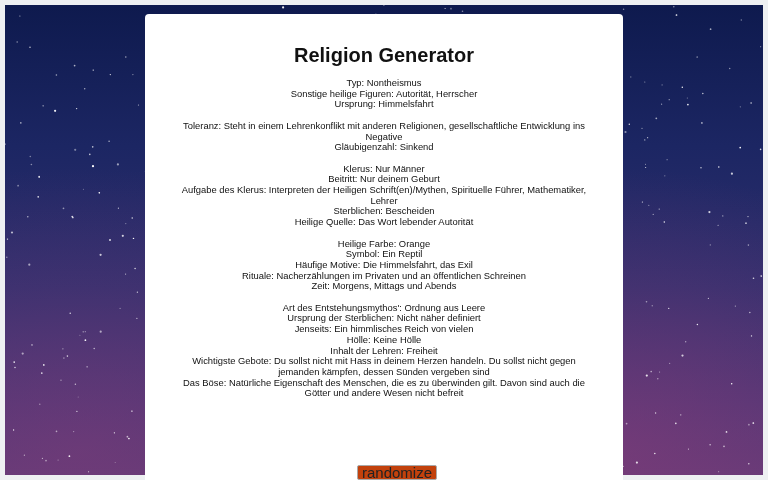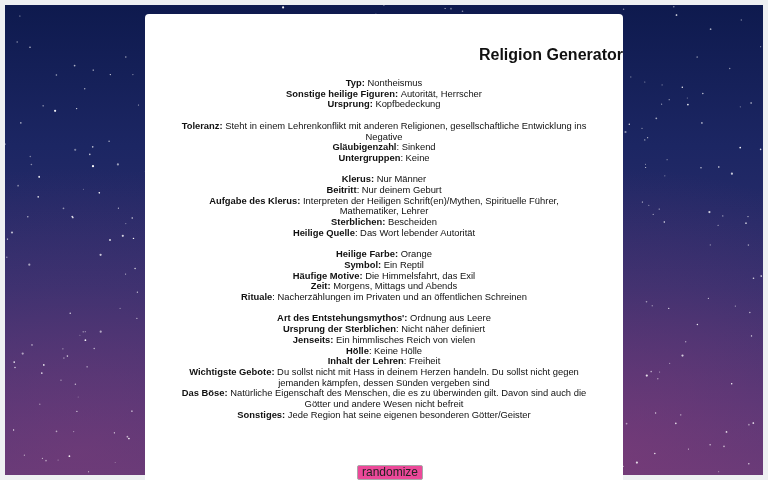--- a/index.html
+++ b/index.html
@@ -17,36 +17,35 @@
       radial-gradient(ellipse at 10% 95%, rgba(130,60,120,0.5) 0%, rgba(130,60,120,0) 45%),
       linear-gradient(180deg, #0e1a4e 0%, #1c2663 30%, #2e2f6e 60%, #4a3676 85%, #5a3a78 100%);
   }
   .stars { position: absolute; left: 0; top: 0; width: 758px; height: 470px; }
   .card {
     position: absolute; left: 145px; top: 14px; width: 478px; height: 470px;
     background: #ffffff; border-radius: 4px 4px 0 0;
     text-align: center; color: #111;
   }
   .title {
-    font-size: 16px; font-weight: bold; margin: 29px 0 0 0; line-height: 24px;
+    font-size: 20px; font-weight: bold; margin: 29px 0 0 0; line-height: 24px;
     color: #111;
-    text-align: right;
   }
   .content {
     margin: 11px auto 0 auto; width: 410px;
     font-size: 9.4px; line-height: 10.7px;
   }
   .group { margin-bottom: 10.7px; }
   .row { display: block; }
-  .row b { font-weight: bold; }
+  .row b { font-weight: normal; }
   .btn {
     position: absolute; left: 212px; top: 451px;
     font-family: "Liberation Sans", sans-serif;
-    font-size: 12px; padding: 1px 4px; line-height: 11px;
-    border: 1px solid #a9a9a9; border-radius: 2px; background: #ec4899; color: #222;
+    font-size: 15px; padding: 1px 4px; line-height: 11px;
+    border: 1px solid #a9a9a9; border-radius: 2px; background: #c2410c; color: #222;
   }
 </style>
 </head>
 <body>
 
 <div class="sky">
   <svg class="stars" width="758" height="470" xmlns="http://www.w3.org/2000/svg">
       <circle cx="73.2" cy="392.0" r="0.51" fill="#ffffff" opacity="0.41"></circle>
       <circle cx="38.8" cy="359.9" r="0.87" fill="#ffffff" opacity="0.87"></circle>
       <circle cx="252.5" cy="91.7" r="0.82" fill="#ffffff" opacity="0.99"></circle>
@@ -470,46 +469,44 @@
     </svg>
 </div>
 
 <div class="card">
   <h1 class="title">Religion Generator</h1>
   <div class="content" id="content">
 
     <div class="group">
       <span class="row"><b>Typ</b><b>: </b><span>Nontheismus</span></span>
       <span class="row"><b>Sonstige heilige Figuren</b><b>: </b><span>Autorität, Herrscher</span></span>
-      <span class="row"><b>Ursprung</b><b>: </b><span>Kopfbedeckung</span></span>
+      <span class="row"><b>Ursprung</b><b>: </b><span>Himmelsfahrt</span></span>
     </div>
     <div class="group">
       <span class="row"><b>Toleranz</b><b>: </b><span>Steht in einem Lehrenkonflikt mit anderen Religionen, gesellschaftliche Entwicklung ins Negative</span></span>
       <span class="row"><b>Gläubigenzahl</b><span>: </span><span>Sinkend</span></span>
-      <span class="row"><b>Untergruppen</b><span>: </span><span>Keine</span></span>
     </div>
     <div class="group">
       <span class="row"><b>Klerus</b><b>: </b><span>Nur Männer</span></span>
       <span class="row"><b>Beitritt</b><span>: </span><span>Nur deinem Geburt</span></span>
       <span class="row"><b>Aufgabe des Klerus</b><b>: </b><span>Interpreten der Heiligen Schrift(en)/Mythen, Spirituelle Führer, Mathematiker, Lehrer</span></span>
       <span class="row"><b>Sterblichen</b><b>: </b><span>Bescheiden</span></span>
       <span class="row"><b>Heilige Quelle</b><span>: </span><span>Das Wort lebender Autorität</span></span>
     </div>
     <div class="group">
       <span class="row"><b>Heilige Farbe</b><b>: </b><span>Orange</span></span>
       <span class="row"><b>Symbol</b><b>: </b><span>Ein Reptil</span></span>
       <span class="row"><b>Häufige Motive</b><b>: </b><span>Die Himmelsfahrt, das Exil</span></span>
+      <span class="row"><b>Rituale</b><span>: </span><span>Nacherzählungen im Privaten und an öffentlichen Schreinen</span></span>
       <span class="row"><b>Zeit</b><b>: </b><span>Morgens, Mittags und Abends</span></span>
-      <span class="row"><b>Rituale</b><span>: </span><span>Nacherzählungen im Privaten und an öffentlichen Schreinen</span></span>
     </div>
     <div class="group">
       <span class="row"><b>Art des Entstehungsmythos'</b><b>: </b><span>Ordnung aus Leere</span></span>
       <span class="row"><b>Ursprung der Sterblichen</b><span>: </span><span>Nicht näher definiert</span></span>
       <span class="row"><b>Jenseits</b><b>: </b><span>Ein himmlisches Reich von vielen</span></span>
       <span class="row"><b>Hölle</b><span>: </span><span>Keine Hölle</span></span>
       <span class="row"><b>Inhalt der Lehren</b><span>: </span><span>Freiheit</span></span>
       <span class="row"><b>Wichtigste Gebote</b><b>: </b><span>Du sollst nicht mit Hass in deinem Herzen handeln. Du sollst nicht gegen jemanden kämpfen, dessen Sünden vergeben sind</span></span>
       <span class="row"><b>Das Böse</b><b>: </b><span>Natürliche Eigenschaft des Menschen, die es zu überwinden gilt. Davon sind auch die Götter und andere Wesen nicht befreit</span></span>
-      <span class="row"><b>Sonstiges</b><b>: </b><span>Jede Region hat seine eigenen besonderen Götter/Geister</span></span>
     </div>
   </div>
   <button class="btn">randomize</button>
 </div>
 
 </body></html>

